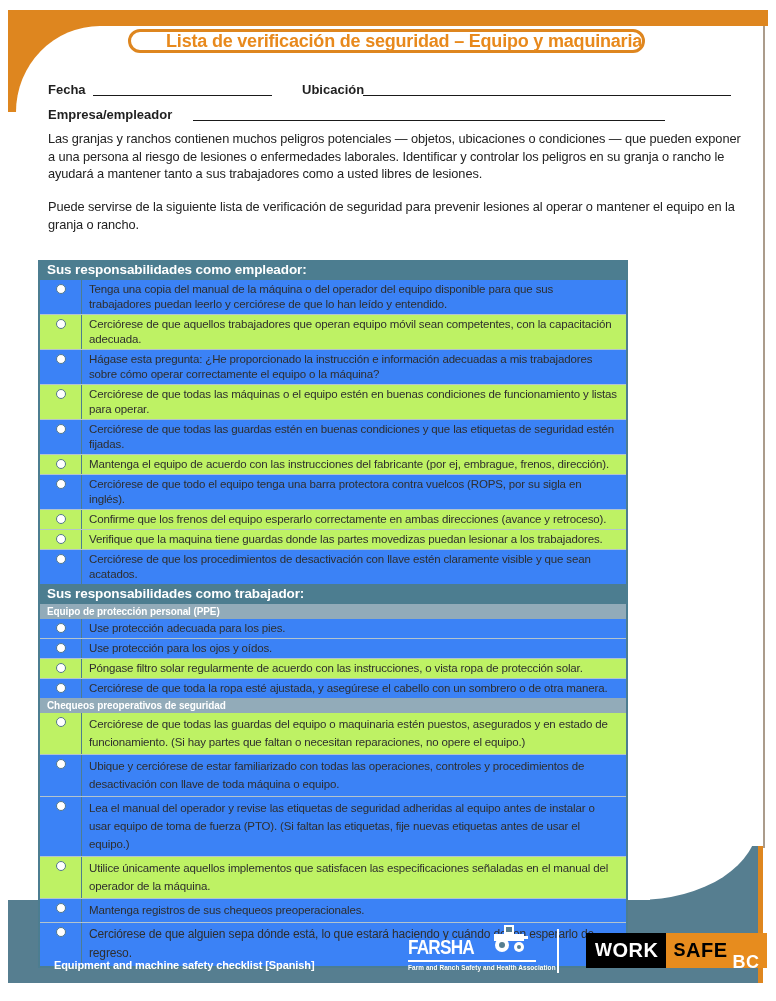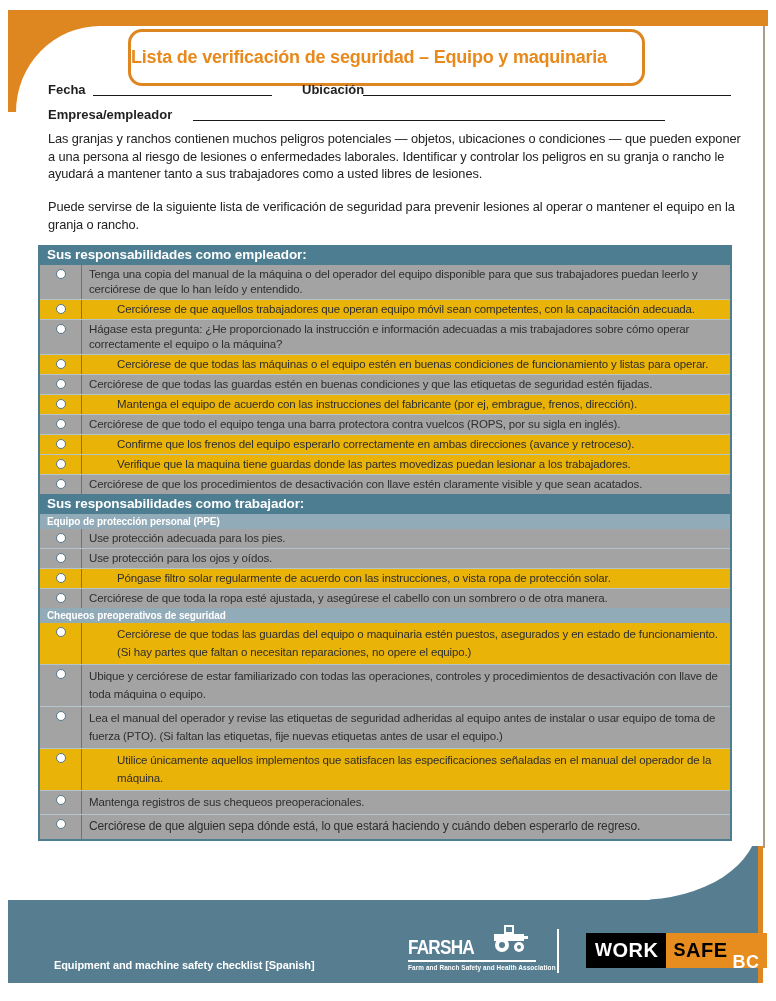--- a/index.html
+++ b/index.html
@@ -7,41 +7,41 @@
     font-family:"Liberation Sans", sans-serif; color:#2b2b2b; }
   .abs { position:absolute; }
 
   
   .corner-orange { left:8px; top:10px; width:92px; height:102px; background:#DE861F; }
   .band-orange   { left:8px; top:10px; width:760px; height:16px; background:#DE861F; }
   .corner-mask   { left:16px; top:26px; width:84px; height:86px; background:#ffffff;
                    border-top-left-radius:84px 86px; }
   .edge-line     { left:763px; top:26px; width:2px; height:822px; background:#AB9C8B; }
 
-  .title-box { left:128px; top:29px; width:517px; height:57px; background:#ffffff;
+  .title-box { left:128px; top:29px; width:517px; height:24px; background:#ffffff;
     border:3px solid #DE861F; border-radius:14px; display:flex; align-items:center;
-    justify-content:flex-start; }
+    justify-content:flex-end; }
   .title-box span { font-size:18px; font-weight:bold; color:#E8891C; letter-spacing:-0.2px; }
 
   
   .flabel { font-size:13px; font-weight:600; color:#1f1f1f; }
   .fline  { border-bottom:1.5px solid #1a1a1a; height:1px; }
 
   
   .intro { width:694px; font-size:12.8px; line-height:17.5px; color:#222; letter-spacing:-0.1px; }
 
   
-  .table { left:38px; top:245px; width:694px; z-index:3; background:#fff;
+  .table { left:38px; top:260px; width:590px; z-index:3; background:#fff;
     border-left:2px solid #4C7D90; border-right:2px solid #4C7D90; border-bottom:2px solid #4C7D90; }
   .sec-header { background:#4C7D90; color:#fff; font-weight:bold; font-size:13.5px;
     padding:2px 7px 3px 7px; letter-spacing:-0.1px; }
   .sec-subheader { background:#92ABB9; color:#fff; font-weight:bold; font-size:10px;
     padding:2px 7px 2px 7px; letter-spacing:-0.1px; }
-  .row { display:flex; background:#a3a3a3; }
-  .row.shade { background:#eab308;gap:28px; }
+  .row { display:flex; background:#3b82f6; }
+  .row.shade { background:#bef264; }
   .row + .row { border-top:1px solid #B3C4CD; }
   .cc { flex:0 0 42px; display:flex; justify-content:center; align-items:flex-start;
     padding-top:4px; border-right:1px solid #4C7D90; }
   .circle { width:10px; height:10px; border:1.5px solid #54788A; border-radius:50%;
     background:#fff; display:inline-block; }
   .ct { flex:1; padding:2px 8px 2px 7px; font-size:11.5px; line-height:15px;
     letter-spacing:-0.15px; color:#2e2e2e; }
   .tall .ct  { line-height:18px; padding:2px 8px 3px 7px; }
   .large .ct { font-size:12px; line-height:19px; }
 

